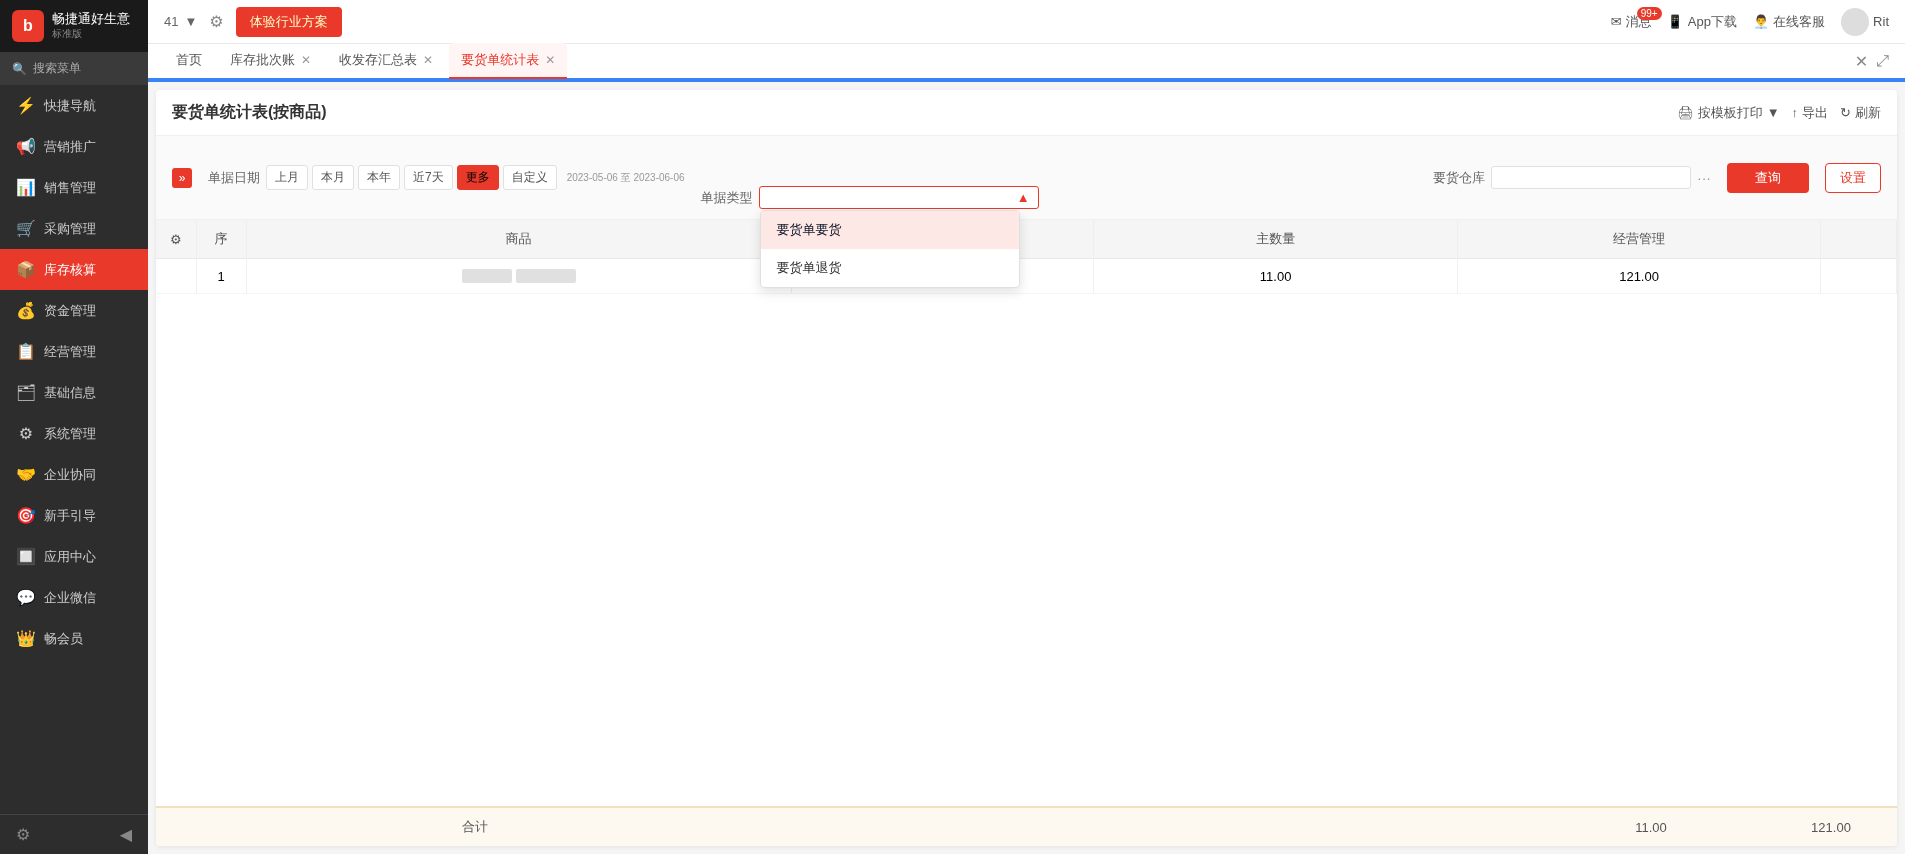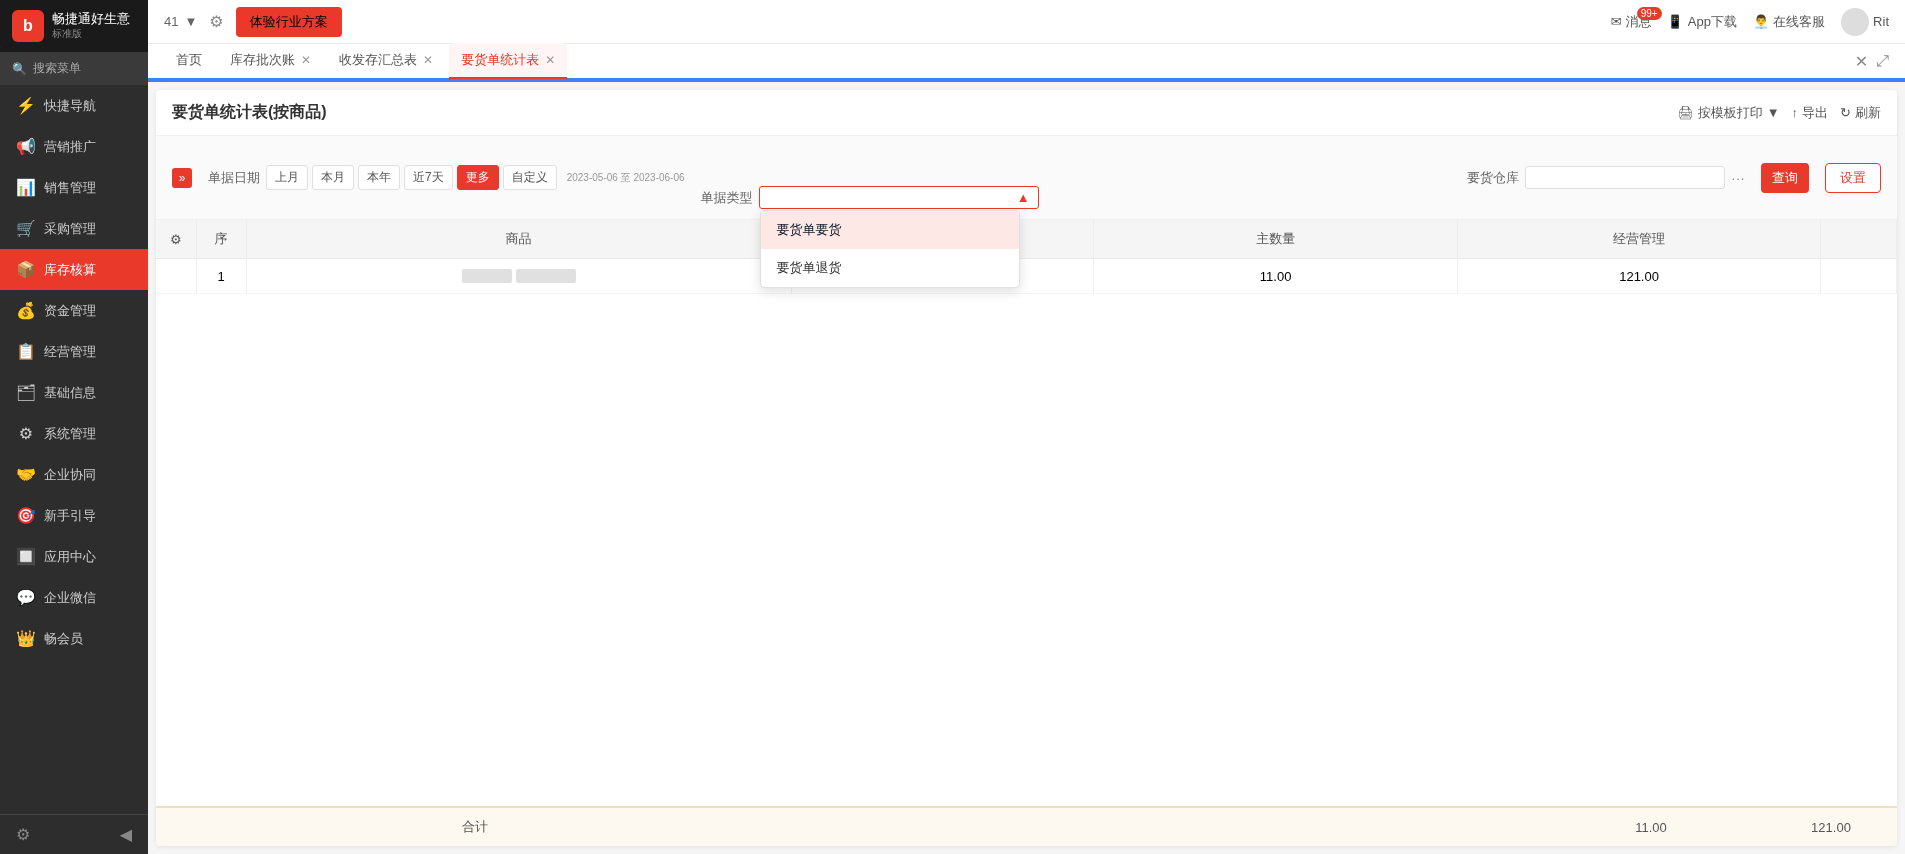--- a/index.html
+++ b/index.html
@@ -113,21 +113,21 @@
       display: flex;
       align-items: center;
       gap: 6px;
       color: #666;
       font-size: 13px;
       cursor: pointer;
     }
     .settings-icon { color: #888; cursor: pointer; font-size: 16px; }
     .trial-btn {
       background: #e8392a;
-      color: #000000;
+      color: #fef9c3;
       border: none;
       padding: 6px 14px;
       border-radius: 4px;
       font-size: 13px;
       cursor: pointer;
     }
     .header-right {
       display: flex;
       align-items: center;
       gap: 16px;
@@ -281,21 +281,21 @@
       padding: 3px 8px;
       border: 1px solid #e0e0e0;
       background: white;
       border-radius: 3px;
       font-size: 12px;
       cursor: pointer;
       color: #555;
     }
     .date-btn.more {
       background: #e8392a;
-      color: #ffffff;
+      color: #000000;
       border-color: #e8392a;
     }
     .date-range { font-size: 10px; color: #999; margin-left: 4px; }
 
     .filter-select-group {
       display: flex;
       align-items: center;
       gap: 6px;
       flex: 1;
       position: relative;
@@ -330,21 +330,21 @@
       padding: 3px 8px;
       font-size: 13px;
       min-width: 200px;
     }
     .more-options { color: #999; cursor: pointer; font-size: 14px; }
 
     .query-btn {
       background: #e8392a;
       color: white;
       border: none;
-      padding: 6px 11px;
+      padding: 6px 28px;
       border-radius: 4px;
       font-size: 13px;
       cursor: pointer;
     }
     .settings-row-btn {
       border: 1px solid #e8392a;
       color: #e8392a;
       background: white;
       padding: 5px 14px;
       border-radius: 4px;

